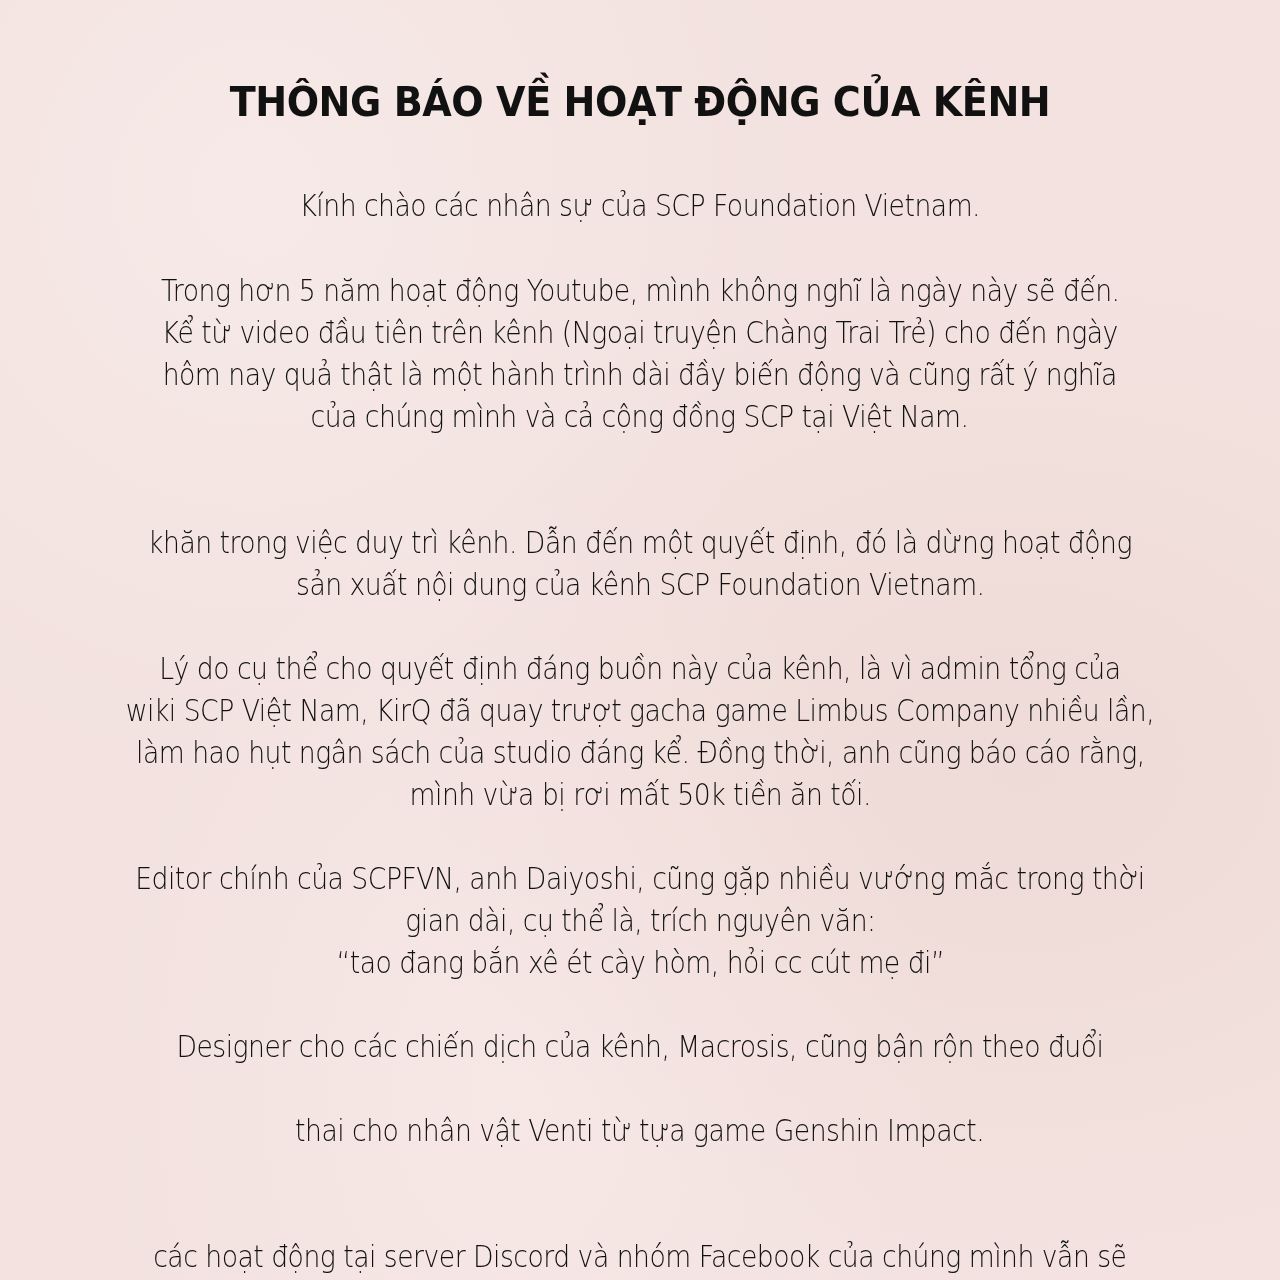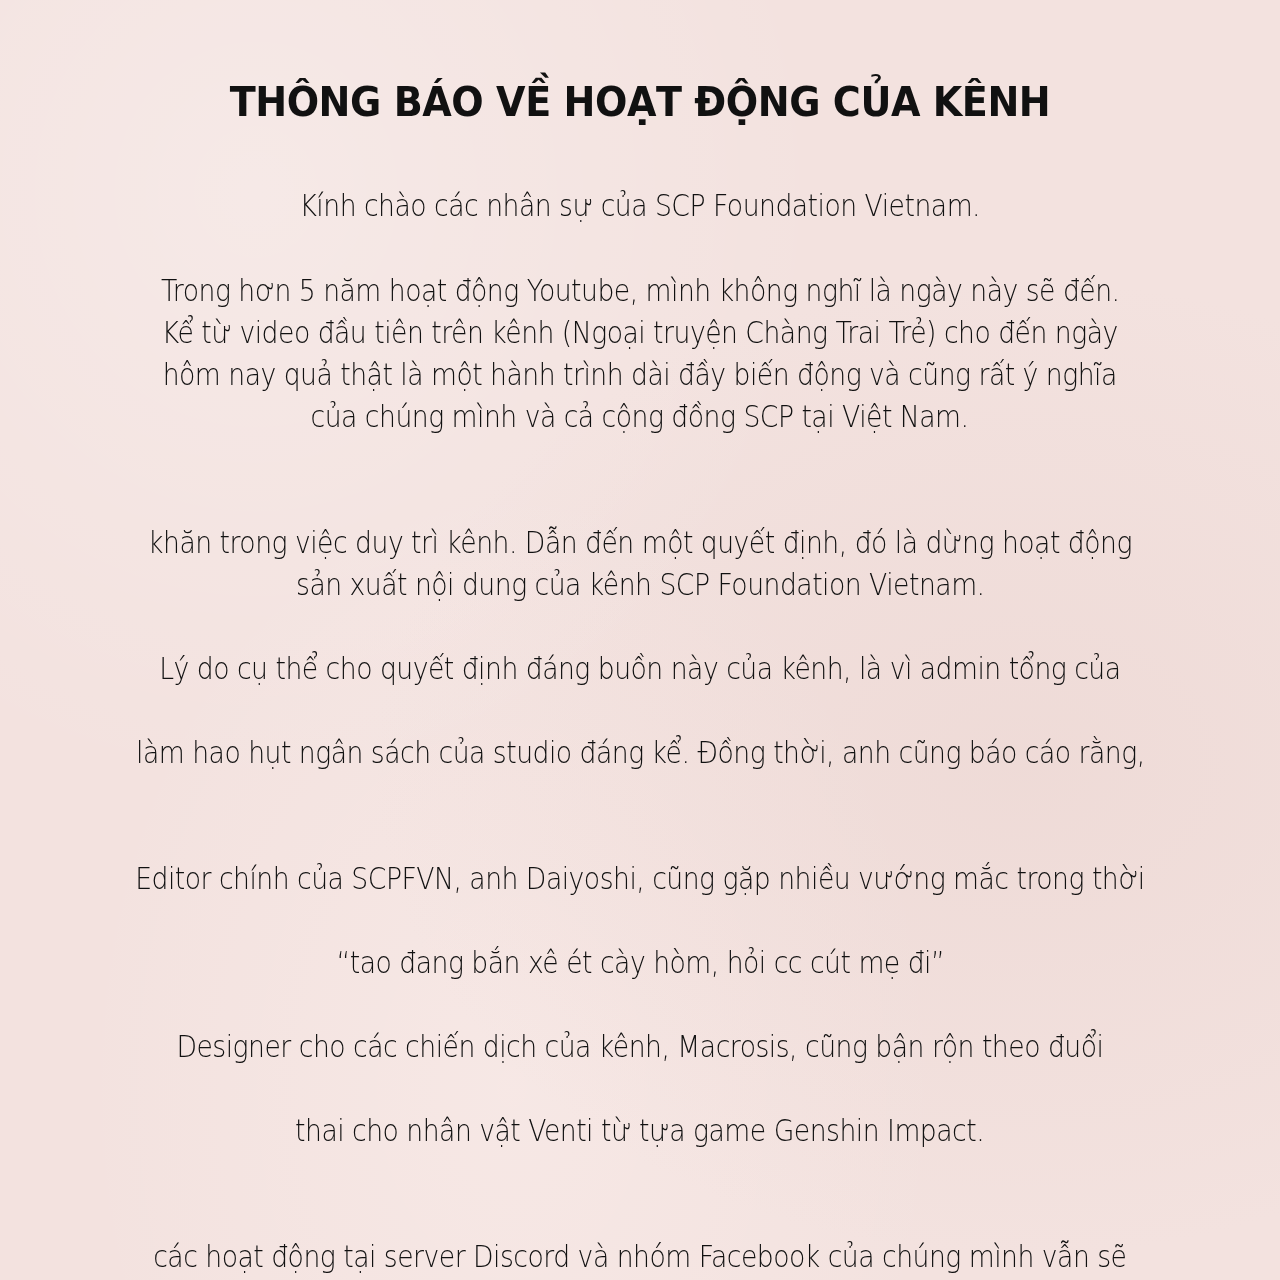--- a/index.html
+++ b/index.html
@@ -41,23 +41,26 @@
 
   <div class="line" style="top:257px"><span>Trong hơn 5 năm hoạt động Youtube, mình không nghĩ là ngày này sẽ đến.</span></div>
   <div class="line" style="top:341px"><span>hôm nay quả thật là một hành trình dài đầy biến động và cũng rất ý nghĩa</span></div>
   <div class="line" style="top:299px"><span>Kể từ video đầu tiên trên kênh (Ngoại truyện Chàng Trai Trẻ) cho đến ngày</span></div>
   <div class="line" style="top:383px"><span>của chúng mình và cả cộng đồng SCP tại Việt Nam.</span></div>
 
   <div class="line" style="top:509px"><span>khăn trong việc duy trì kênh. Dẫn đến một quyết định, đó là dừng hoạt động</span></div>
   <div class="line" style="top:635px"><span>Lý do cụ thể cho quyết định đáng buồn này của kênh, là vì admin tổng của</span></div>
 
   <div class="line" style="top:551px"><span>sản xuất nội dung của kênh SCP Foundation Vietnam.</span></div>
+  <div class="line" style="top:677px"><span>wiki SCP Việt Nam, KirQ đã quay trượt gacha game Limbus Company nhiều lần,</span></div>
   <div class="line" style="top:719px"><span>làm hao hụt ngân sách của studio đáng kể. Đồng thời, anh cũng báo cáo rằng,</span></div>
+  <div class="line" style="top:761px"><span>mình vừa bị rơi mất 50k tiền ăn tối.</span></div>
 
   <div class="line" style="top:845px"><span>Editor chính của SCPFVN, anh Daiyoshi, cũng gặp nhiều vướng mắc trong thời</span></div>
+  <div class="line" style="top:887px"><span>gian dài, cụ thể là, trích nguyên văn:</span></div>
   <div class="line italic" style="top:929px"><span>“tao đang bắn xê ét cày hòm, hỏi cc cút mẹ đi”</span></div>
 
   <div class="line" style="top:1013px"><span>Designer cho các chiến dịch của kênh, Macrosis, cũng bận rộn theo đuổi</span></div>
   <div class="line" style="top:1097px"><span>thai cho nhân vật Venti từ tựa game Genshin Impact.</span></div>
 
   <div class="line" style="top:1223px"><span>các hoạt động tại server Discord và nhóm Facebook của chúng mình vẫn sẽ</span></div>
   <div class="line" style="top:1265px"><span>tiếp tục hoạt động, nhằm giúp cộng đồng tiếp tục có nơi chơi sau những mặt</span></div>
 </div>
 
 </body></html>

